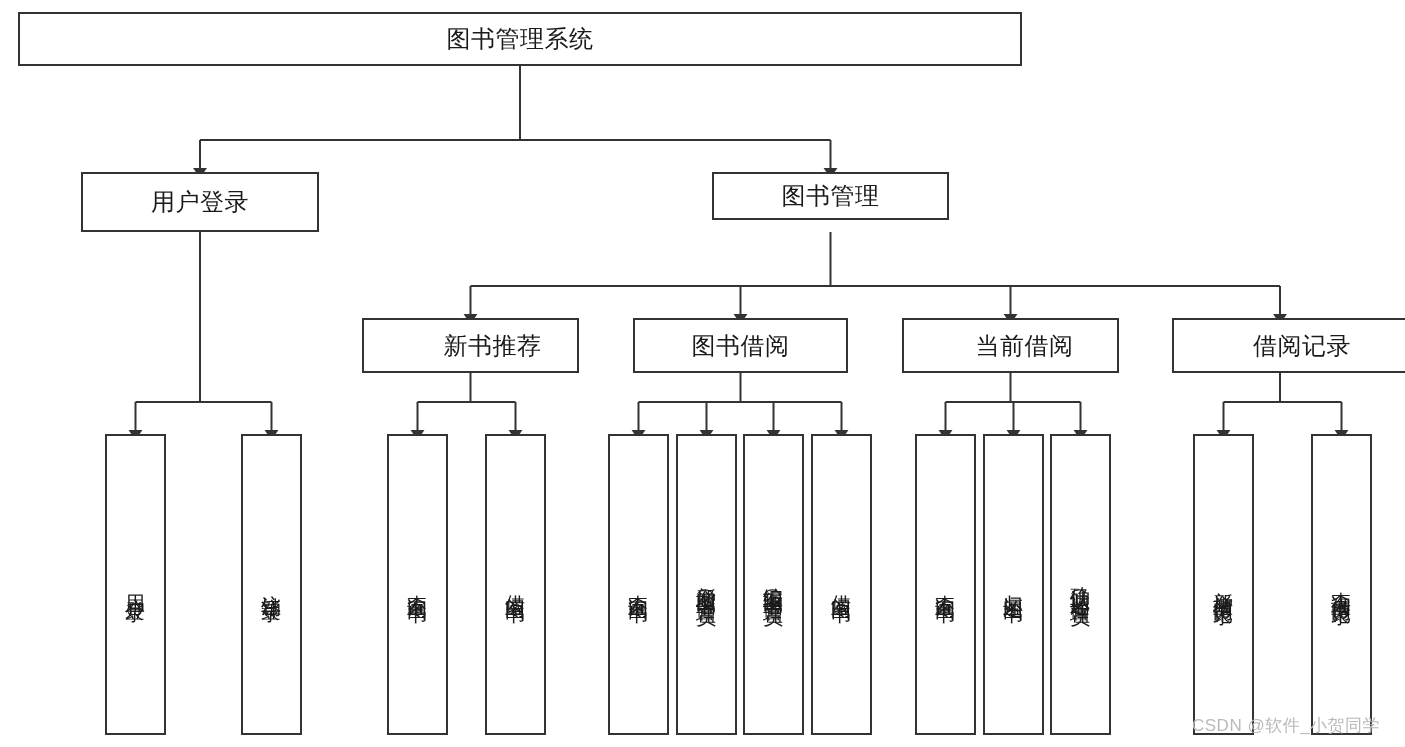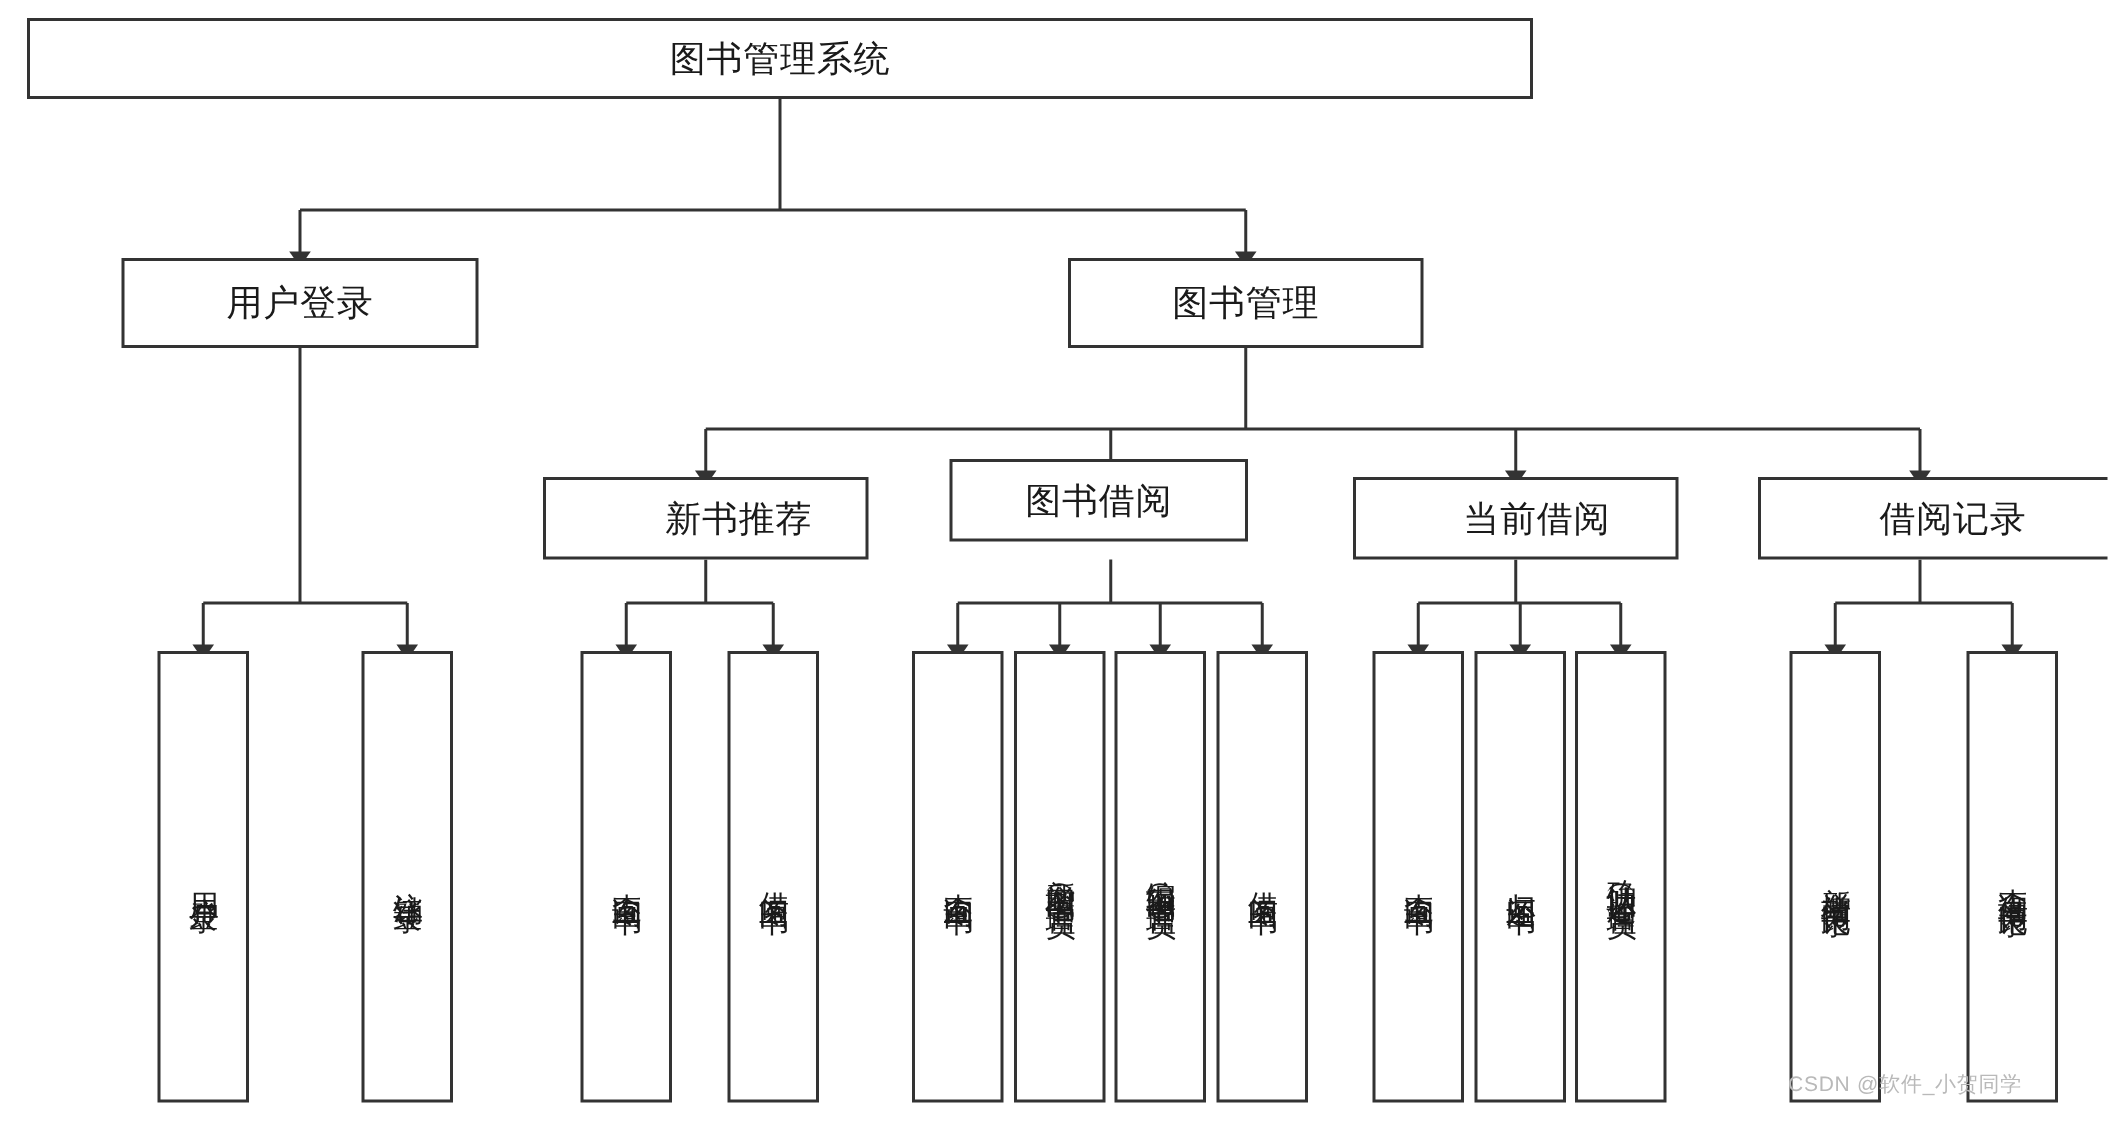--- a/index.html
+++ b/index.html
@@ -46,21 +46,21 @@
   }
   .node-v .vlabel {
     writing-mode: vertical-rl;
     text-orientation: upright;
     letter-spacing: 3px;
     line-height: 1;
     white-space: nowrap;
   }
   .watermark {
     position: absolute;
-    font-size: 14px;
+    font-size: 17px;
     color: #b9b9b9;
     white-space: nowrap;
     letter-spacing: 0.5px;
   }
 </style>
 </head>
 <body>
 
 <div id="diagram-root">
   <svg id="edges" viewBox="0 0 1405 747" preserveAspectRatio="none">
@@ -106,27 +106,27 @@
       </g>
   </svg>
 
   <div id="node-layer">
       <div class="node node-h" style="left: 18px; top: 12px; width: 1004px; height: 54px;">
         <span>图书管理系统</span>
       </div>
       <div class="node node-h" style="left: 81px; top: 172px; width: 238px; height: 60px;">
         <span>用户登录</span>
       </div>
-      <div class="node node-h" style="left: 712px; top: 172px; width: 237px; height: 60px;">
+      <div class="node node-h" style="left: 712px; top: 172px; width: 237px; height: 48px;">
         <span>图书管理</span>
       </div>
       <div class="node node-h" style="left: 362px; top: 318px; width: 217px; height: 55px; padding-left: 44px;">
         <span>新书推荐</span>
       </div>
-      <div class="node node-h" style="left: 633px; top: 306px; width: 199px; height: 55px; justify-content: center;">
+      <div class="node node-h" style="left: 633px; top: 318px; width: 215px; height: 55px; justify-content: center;">
         <span>图书借阅</span>
       </div>
       <div class="node node-h" style="left: 902px; top: 318px; width: 217px; height: 55px; padding-left: 28px;">
         <span>当前借阅</span>
       </div>
       <div class="node node-h" style="left: 1172px; top: 318px; width: 260px; height: 55px;">
         <span>借阅记录</span>
       </div>
       <div class="node node-v" style="left: 105px; top: 434px; width: 61px; height: 301px;">
         <span class="vlabel">用户登录</span>

